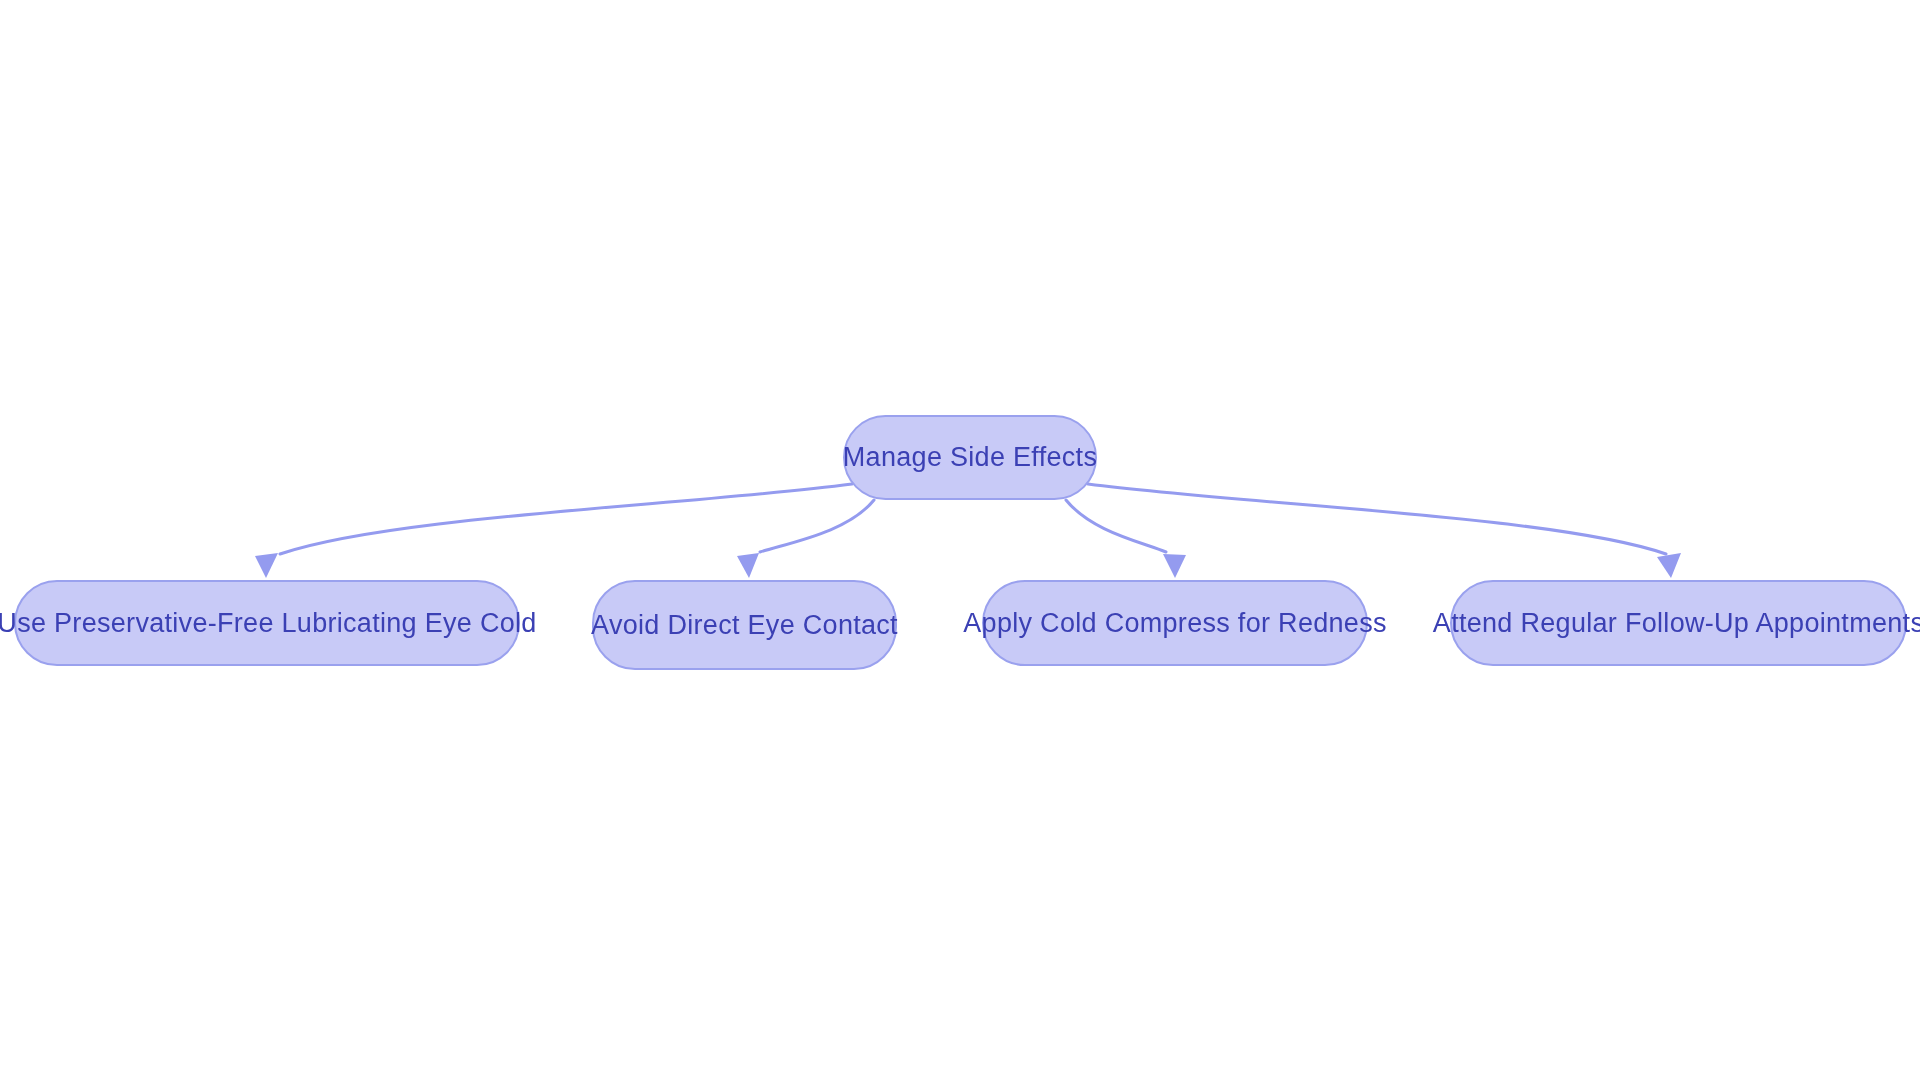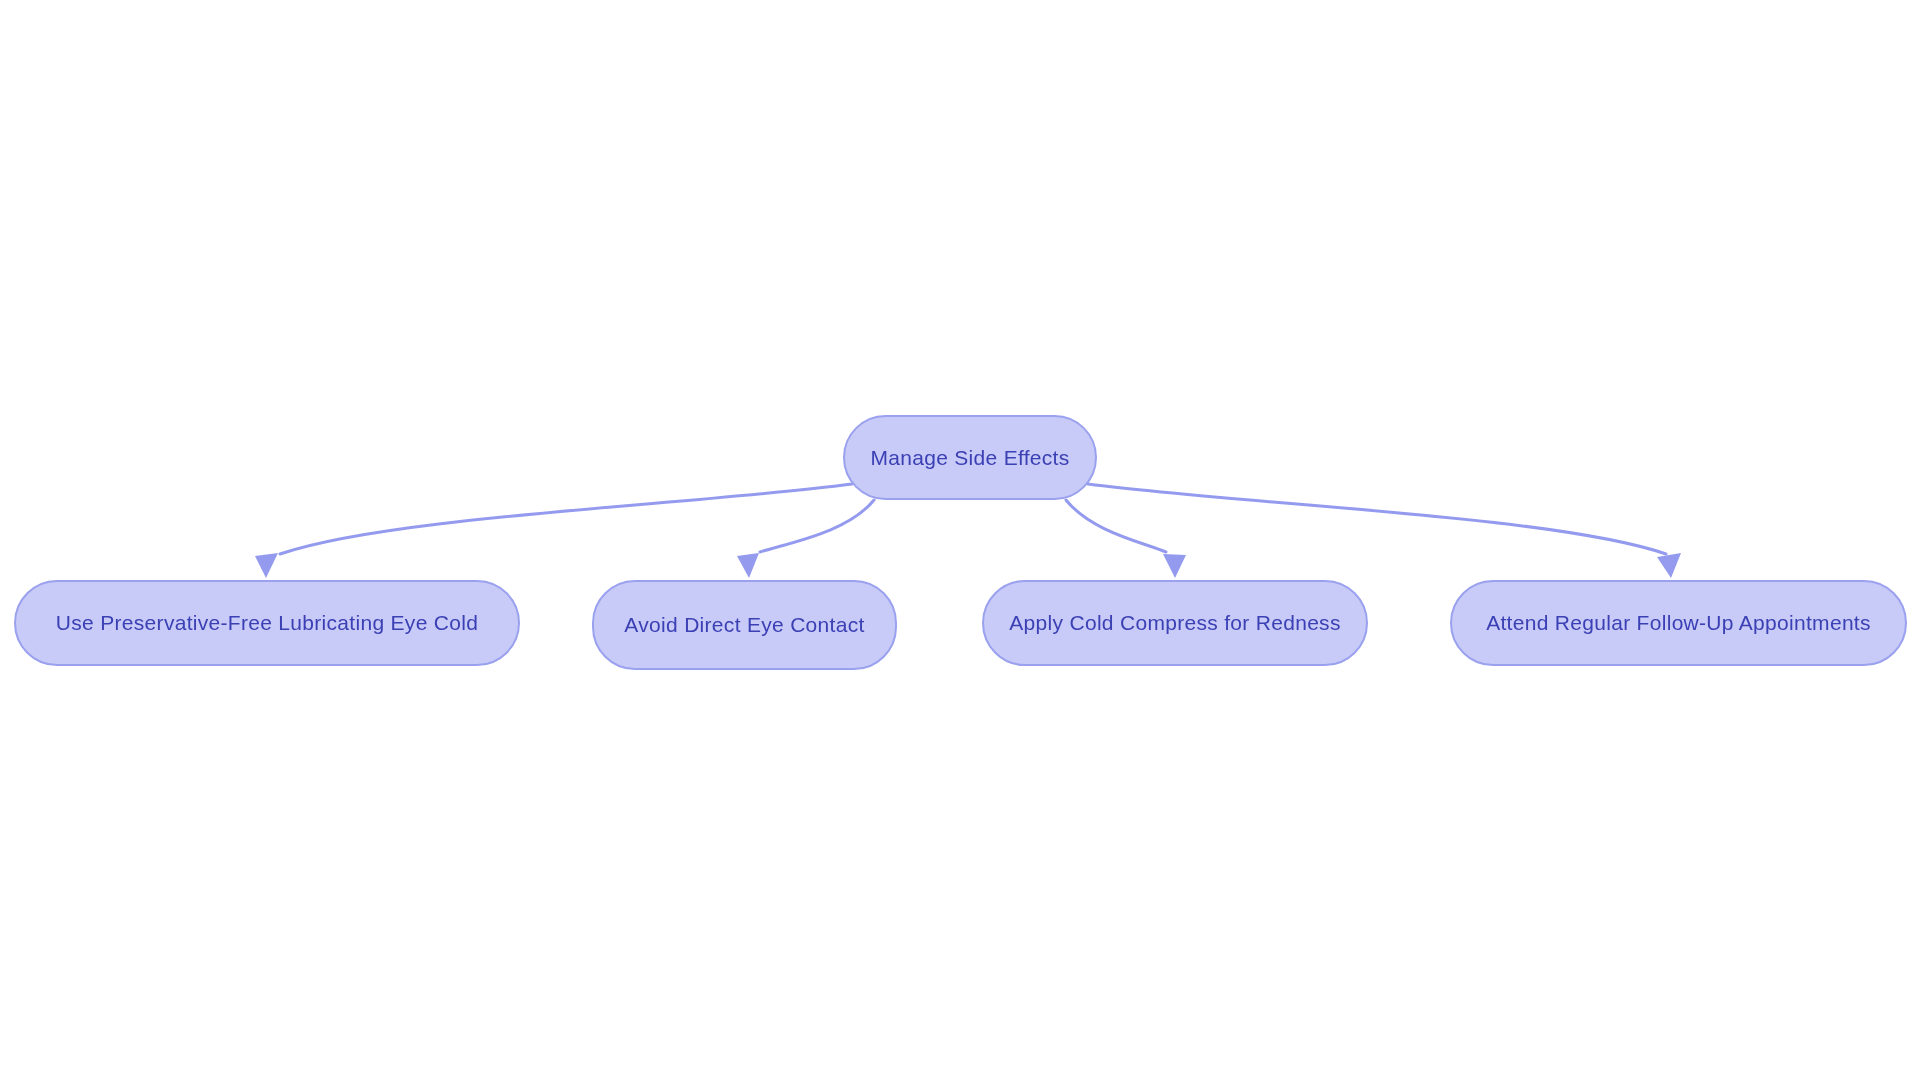--- a/index.html
+++ b/index.html
@@ -37,21 +37,21 @@
   }
   .node {
     position: absolute;
     display: flex;
     align-items: center;
     justify-content: center;
     background: var(--node-fill);
     border: 2px solid var(--node-border);
     border-radius: 43px;
     color: var(--text);
-    font-size: 21px;
+    font-size: 27px;
     letter-spacing: 0.3px;
     white-space: nowrap;
     text-align: center;
   }
   .node-root  { left: 843px;  top: 415px; width: 254px; height: 85px; }
   .node-c0    { left: 14px;   top: 580px; width: 506px; height: 86px; }
   .node-c1    { left: 592px;  top: 580px; width: 305px; height: 90px; }
   .node-c2    { left: 982px;  top: 580px; width: 386px; height: 86px; }
   .node-c3    { left: 1450px; top: 580px; width: 457px; height: 86px; }
 </style>

